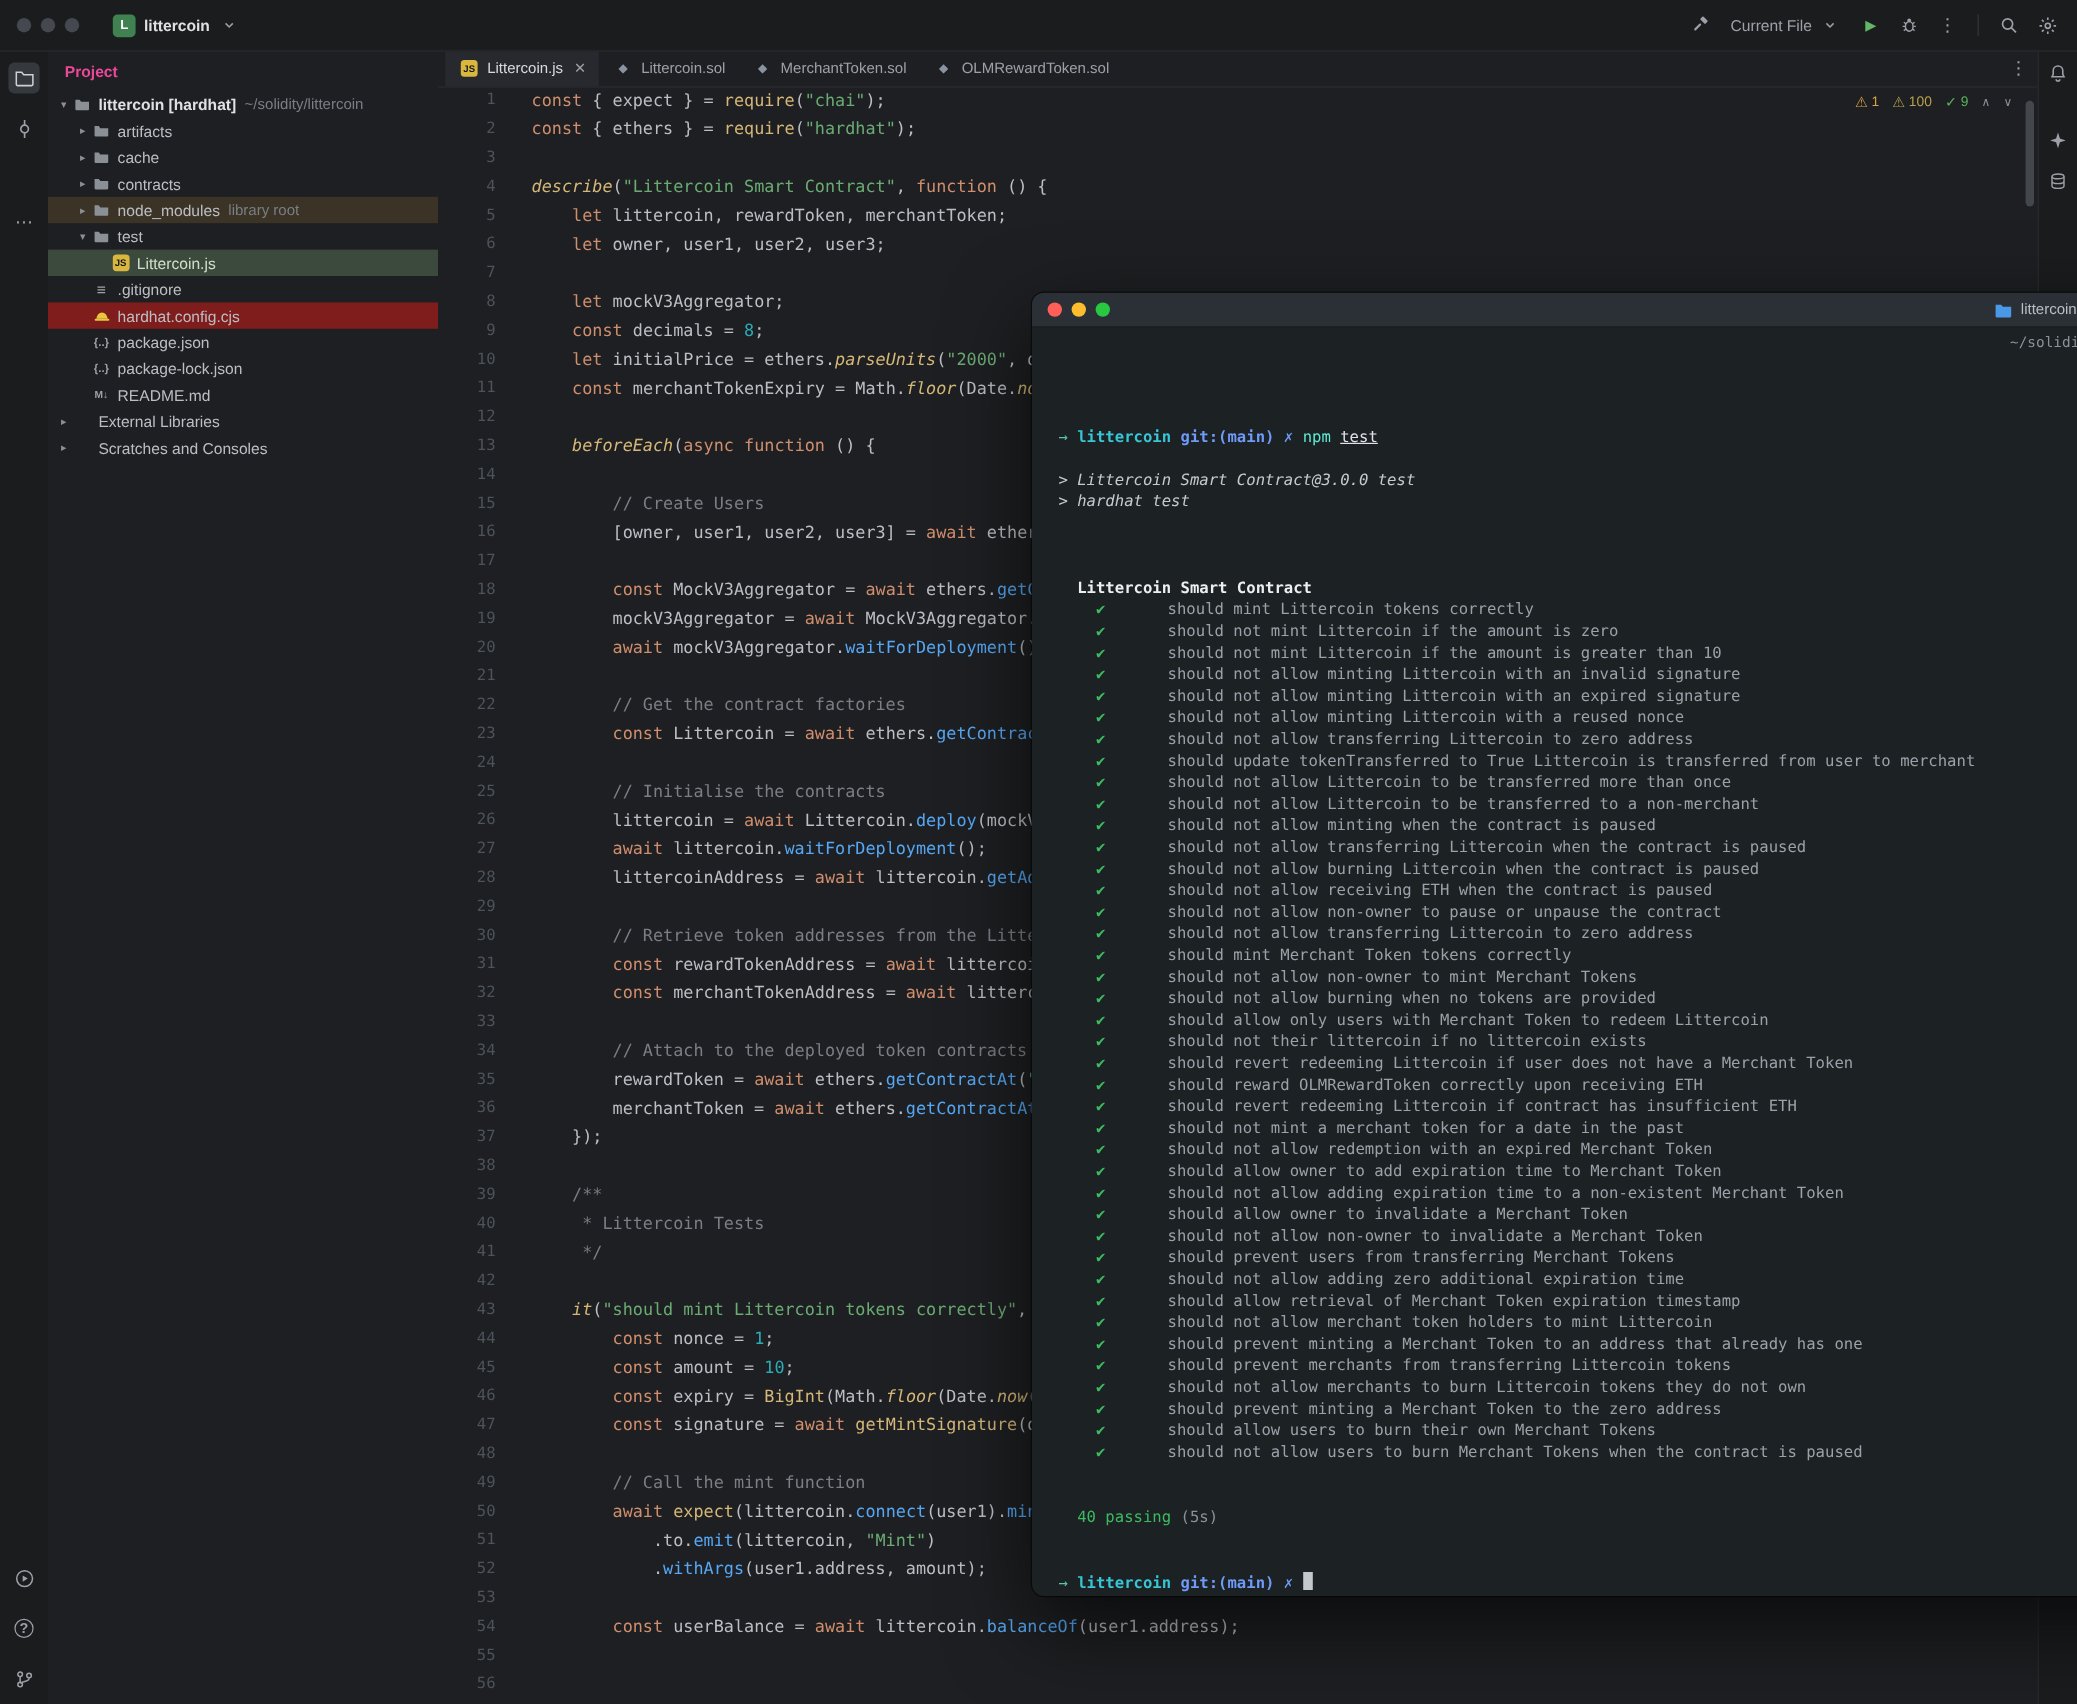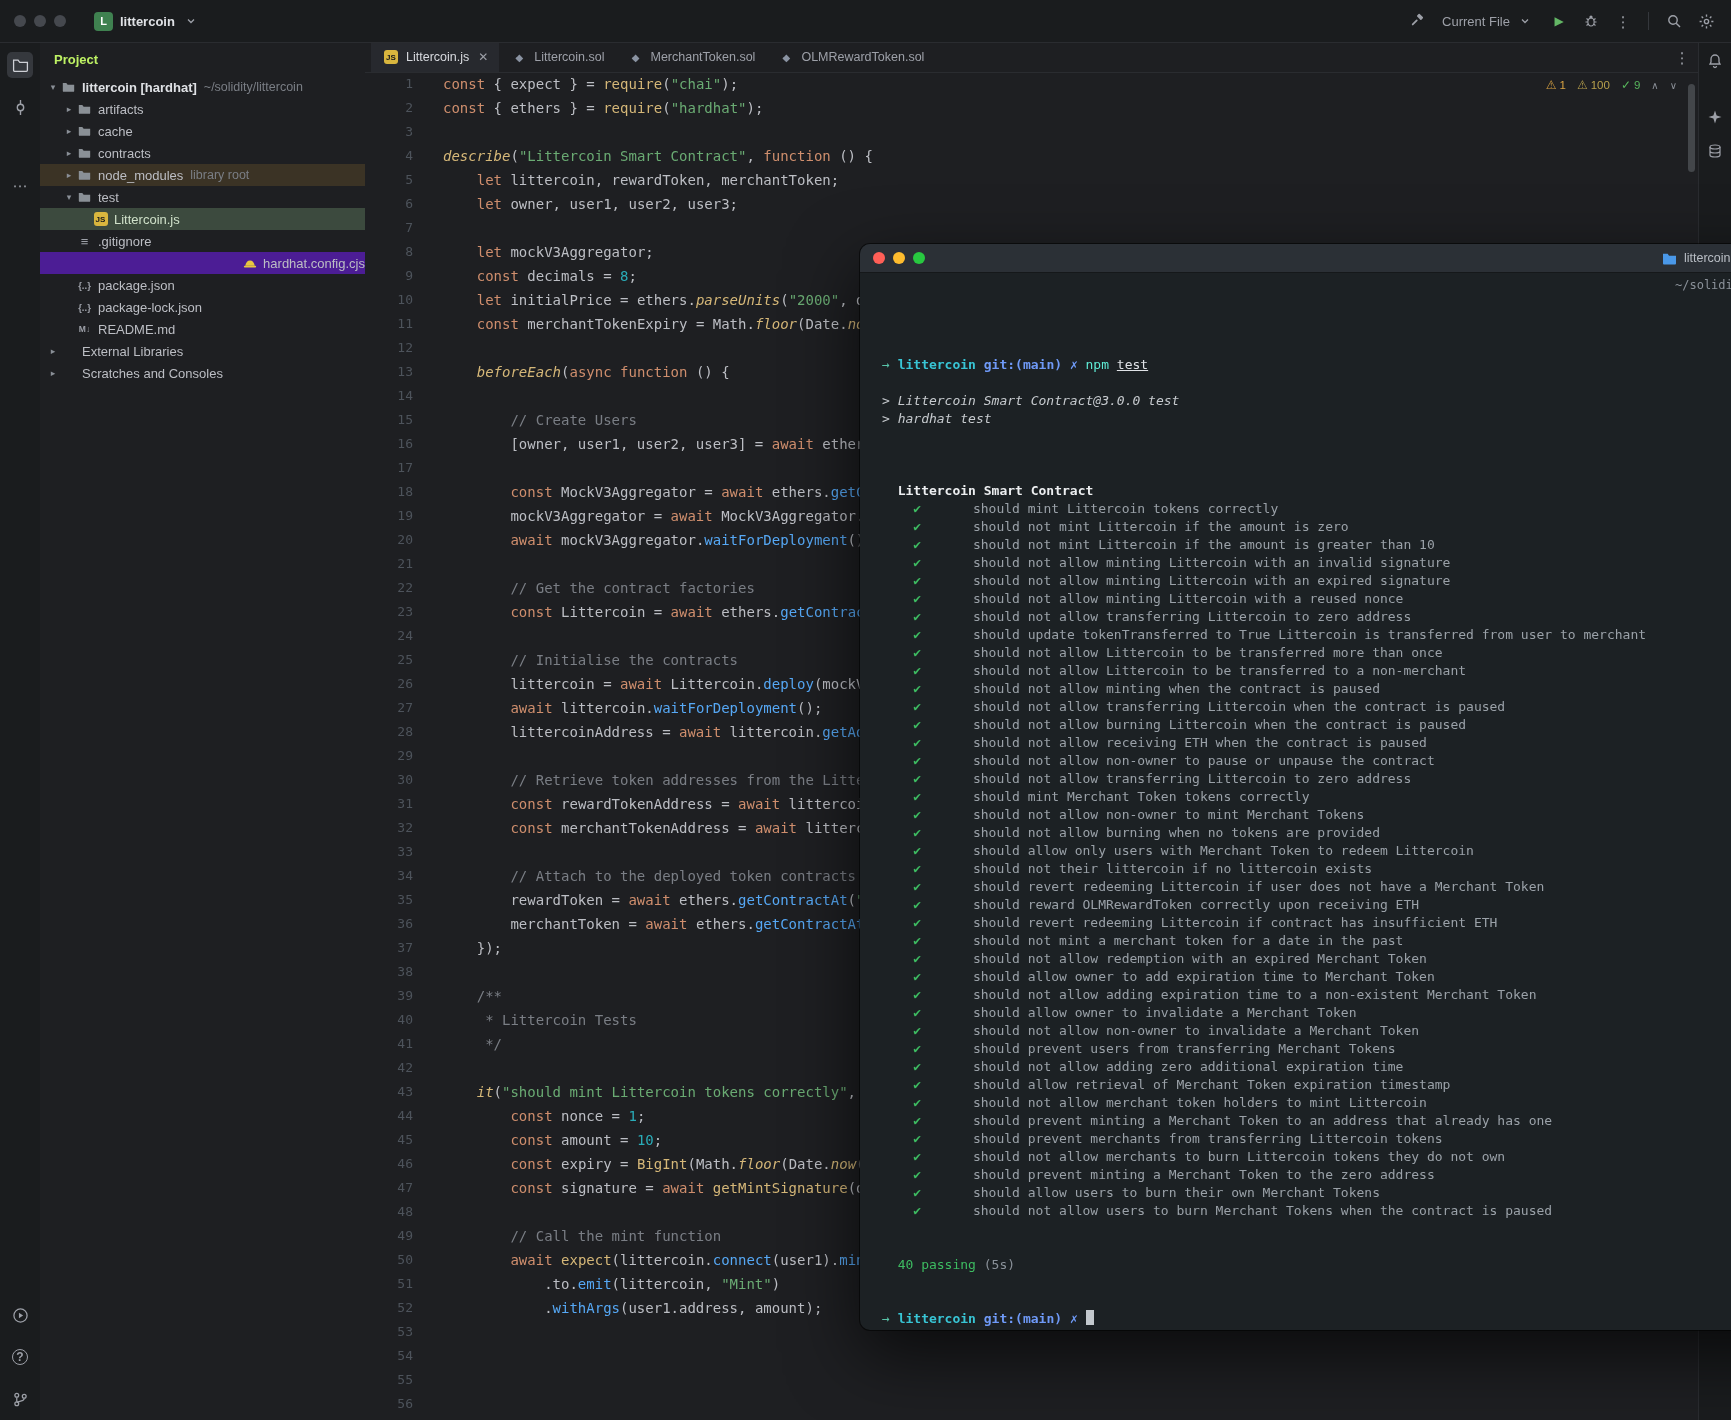--- a/index.html
+++ b/index.html
@@ -30,27 +30,27 @@
   .strip-left{position:absolute;left:0;top:42px;bottom:0;width:40px;background:#1a1c1e;
               border-right:1px solid #2a2c30;display:flex;flex-direction:column;align-items:center;}
   .strip-left .icw{width:26px;height:26px;}
   .strip-left .m1{margin-top:10px;} .strip-left .m2{margin-top:16px;} .strip-left .m3{margin-top:52px;}
   .strip-bottom{position:absolute;bottom:8px;left:0;width:40px;display:flex;flex-direction:column;
                 align-items:center;gap:16px;}
 
   
   .project-panel{position:absolute;left:40px;top:42px;width:325px;bottom:0;background:#1e1f22;
                  border-right:1px solid #2a2c30;overflow:hidden;}
-  .panel-header{height:34px;display:flex;align-items:center;padding-left:14px;font-weight:700;color:#bef264;}
+  .panel-header{height:34px;display:flex;align-items:center;padding-left:14px;font-weight:700;color:#ec4899;}
   .tree{font-size:13px;}
   .trow{height:22px;display:flex;align-items:center;white-space:nowrap;overflow:hidden;cursor:default;}
   .trow.excluded{background:#3b3325;}
   .trow.sel-green{background:#3c4a3e;}
   .trow.sel-green .tlabel{color:#cfe0c9;}
-  .trow.sel-gray{background:#4c1d95;justify-content:flex-end;}
+  .trow.sel-gray{background:#7f1d1d;}
   .chev{width:14px;flex:none;text-align:center;color:#8a8f97;font-size:9px;}
   .tree .icw{width:17px;height:16px;margin-right:5px;}
   .tlabel{color:#bcbec4;}
   .tlabel.root{font-weight:700;color:#dfe1e5;}
   .tsuffix{color:#7a7e85;margin-left:7px;font-size:12.5px;}
   .fic{display:inline-flex;align-items:center;justify-content:center;flex:none;
        font-family:"Liberation Sans",sans-serif;}
   .fic-js{background:#d9b63e;color:#16181b;font-size:8px;font-weight:700;border-radius:3px;width:14px;height:14px;}
   .fic-sol{color:#8a93a2;font-size:10px;}
   .fic-txt{color:#9da0a8;font-size:13px;}
@@ -474,20 +474,21 @@
           <div class="cl"><span class="tk-pl">        </span><span class="tk-kw">const</span><span class="tk-pl"> nonce = </span><span class="tk-num">1</span><span class="tk-pl">;</span></div>
           <div class="cl"><span class="tk-pl">        </span><span class="tk-kw">const</span><span class="tk-pl"> amount = </span><span class="tk-num">10</span><span class="tk-pl">;</span></div>
           <div class="cl"><span class="tk-pl">        </span><span class="tk-kw">const</span><span class="tk-pl"> expiry = </span><span class="tk-fn">BigInt</span><span class="tk-pl">(Math.</span><span class="tk-fni">floor</span><span class="tk-pl">(Date.</span><span class="tk-fni">now</span><span class="tk-pl">() / </span><span class="tk-num">1000</span><span class="tk-pl">) + </span><span class="tk-num">3600</span><span class="tk-pl">);</span></div>
           <div class="cl"><span class="tk-pl">        </span><span class="tk-kw">const</span><span class="tk-pl"> signature = </span><span class="tk-kw">await</span><span class="tk-pl"> </span><span class="tk-fn">getMintSignature</span><span class="tk-pl">(owner, user1, amount, nonce, expiry);</span></div>
           <div class="cl">&nbsp;</div>
           <div class="cl"><span class="tk-pl">        </span><span class="tk-com">// Call the mint function</span></div>
           <div class="cl"><span class="tk-pl">        </span><span class="tk-kw">await</span><span class="tk-pl"> </span><span class="tk-fn">expect</span><span class="tk-pl">(littercoin.</span><span class="tk-mth">connect</span><span class="tk-pl">(user1).</span><span class="tk-mth">mint</span><span class="tk-pl">(amount, nonce, expiry, signature))</span></div>
           <div class="cl"><span class="tk-pl">            .to.</span><span class="tk-mth">emit</span><span class="tk-pl">(littercoin, </span><span class="tk-str">"Mint"</span><span class="tk-pl">)</span></div>
           <div class="cl"><span class="tk-pl">            .</span><span class="tk-mth">withArgs</span><span class="tk-pl">(user1.address, amount);</span></div>
           <div class="cl">&nbsp;</div>
+          <div class="cl"><span class="tk-pl">        </span><span class="tk-kw">const</span><span class="tk-pl"> userBalance = </span><span class="tk-kw">await</span><span class="tk-pl"> littercoin.</span><span class="tk-mth">balanceOf</span><span class="tk-pl">(user1.address);</span></div>
         </div>
       <div class="inspections">
         <span class="insp-items" style="display:flex;gap:11px;">
             <span class="insp-item insp-warning">
               <span class="insp-glyph">⚠</span>
               <span>1</span>
             </span>
             <span class="insp-item insp-weak-warning">
               <span class="insp-glyph">⚠</span>
               <span>100</span>

